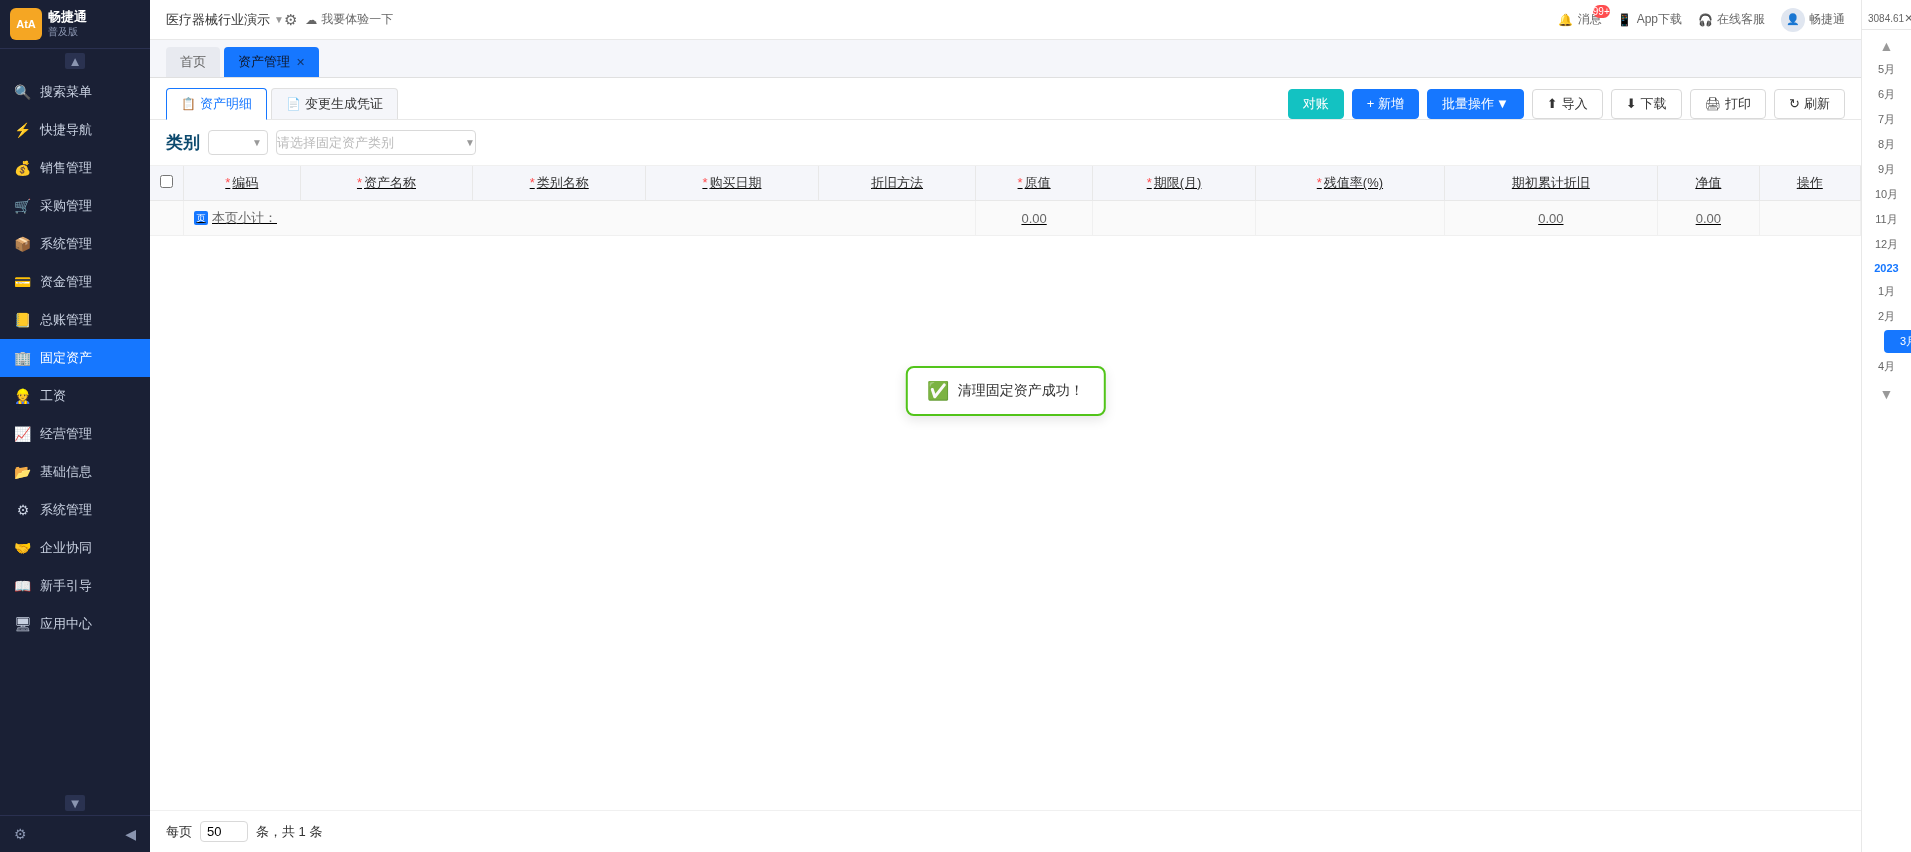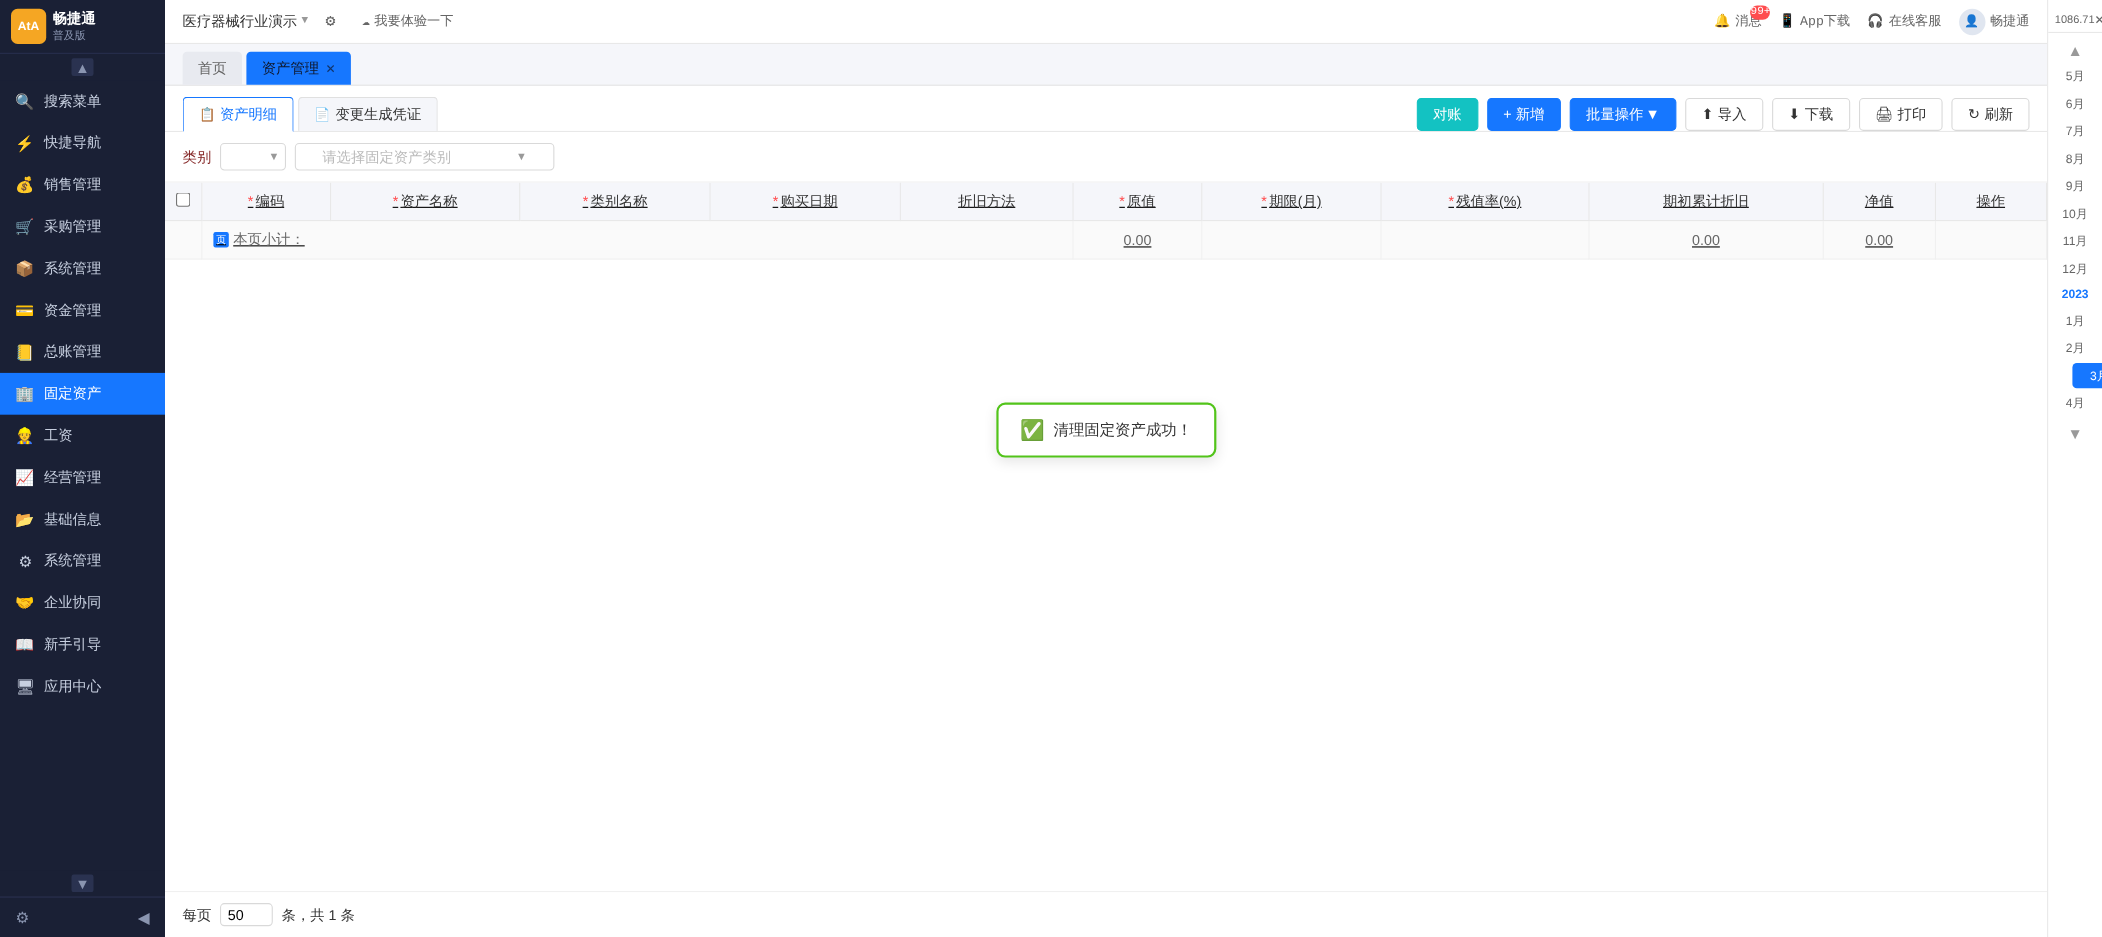--- a/index.html
+++ b/index.html
@@ -67,24 +67,23 @@
       overflow: hidden;
     }
 
     
     .topbar {
       background: white;
       height: 40px;
       display: flex;
       align-items: center;
       padding: 0 16px;
-      gap: 16px;
+      gap: 0;
       border-bottom: 1px solid #e8e8e8;
       flex-shrink: 0;
-      font-family: Liberation Mono, monospace;
     }
     .topbar-company {
       display: flex; align-items: center; gap: 4px;
       font-size: 13px; color: #333; cursor: pointer;
     }
     .topbar-company-arrow { color: #999; font-size: 10px; }
     .topbar-settings { color: #666; cursor: pointer; font-size: 15px; }
     .topbar-experience {
       display: flex; align-items: center; gap: 4px;
       color: #666; cursor: pointer; font-size: 12px;
@@ -196,36 +195,36 @@
       background: white;
       color: #333;
       display: flex; align-items: center; gap: 4px;
     }
     .btn-primary { background: #1677ff; color: white; border-color: #1677ff; }
     .btn-teal { background: #13c2c2; color: white; border-color: #13c2c2; }
     .btn-batch {
       background: #1677ff; color: white; border-color: #1677ff;
       display: flex; align-items: center; gap: 2px;
     }
-    .filter-label { font-size: 13px; color: #7f1d1d; }
+    .filter-label { font-size: 17px; color: #0c4a6e; font-weight: bold; }
     .filter-select {
       border: 1px solid #d9d9d9; border-radius: 4px;
       padding: 4px 24px 4px 8px;
       font-size: 13px;
       appearance: none;
       background: white;
       cursor: pointer;
       min-width: 60px;
     }
     .filter-select-wrap { position: relative; display: flex; align-items: center; }
     .filter-select-arrow { position: absolute; right: 6px; color: #999; font-size: 10px; pointer-events: none; }
     .filter-input-wrap {
       display: flex; align-items: center;
       border: 1px solid #d9d9d9; border-radius: 4px;
-      padding: 4px 24px; background: white; min-width: 200px;
+      padding: 4px 0; background: white; min-width: 200px;
     }
     .filter-input { border: none; outline: none; font-size: 13px; color: #333; flex: 1; }
     .filter-input::placeholder { color: #bbb; }
     .filter-input-arrow { color: #999; font-size: 10px; cursor: pointer; }
 
     
     .table-wrap { flex: 1; overflow: auto; position: relative; text-decoration: underline; }
     .table-wrap::-webkit-scrollbar { height: 8px; }
     .table-wrap::-webkit-scrollbar-track { background: #f5f5f5; }
     .table-wrap::-webkit-scrollbar-thumb { background: #ccc; border-radius: 4px; }
@@ -578,21 +577,21 @@
         <option>100</option>
       </select>
       <span>条，共 1 条</span>
     </div>
 
   </div>
 </div>
 
 <div class="right-panel">
   <div class="right-panel-header">
-    <span style="font-size:10px;">1086.71</span>
+    <span style="font-size:10px;">3084.61</span>
     <span style="cursor:pointer;font-size:11px;">✕</span>
 
   </div>
 
   <span class="panel-scroll-btn">▲</span>
 
   <div class="panel-month">5月</div>
   <div class="panel-month">6月</div>
   <div class="panel-month">7月</div>
   <div class="panel-month">8月</div>

